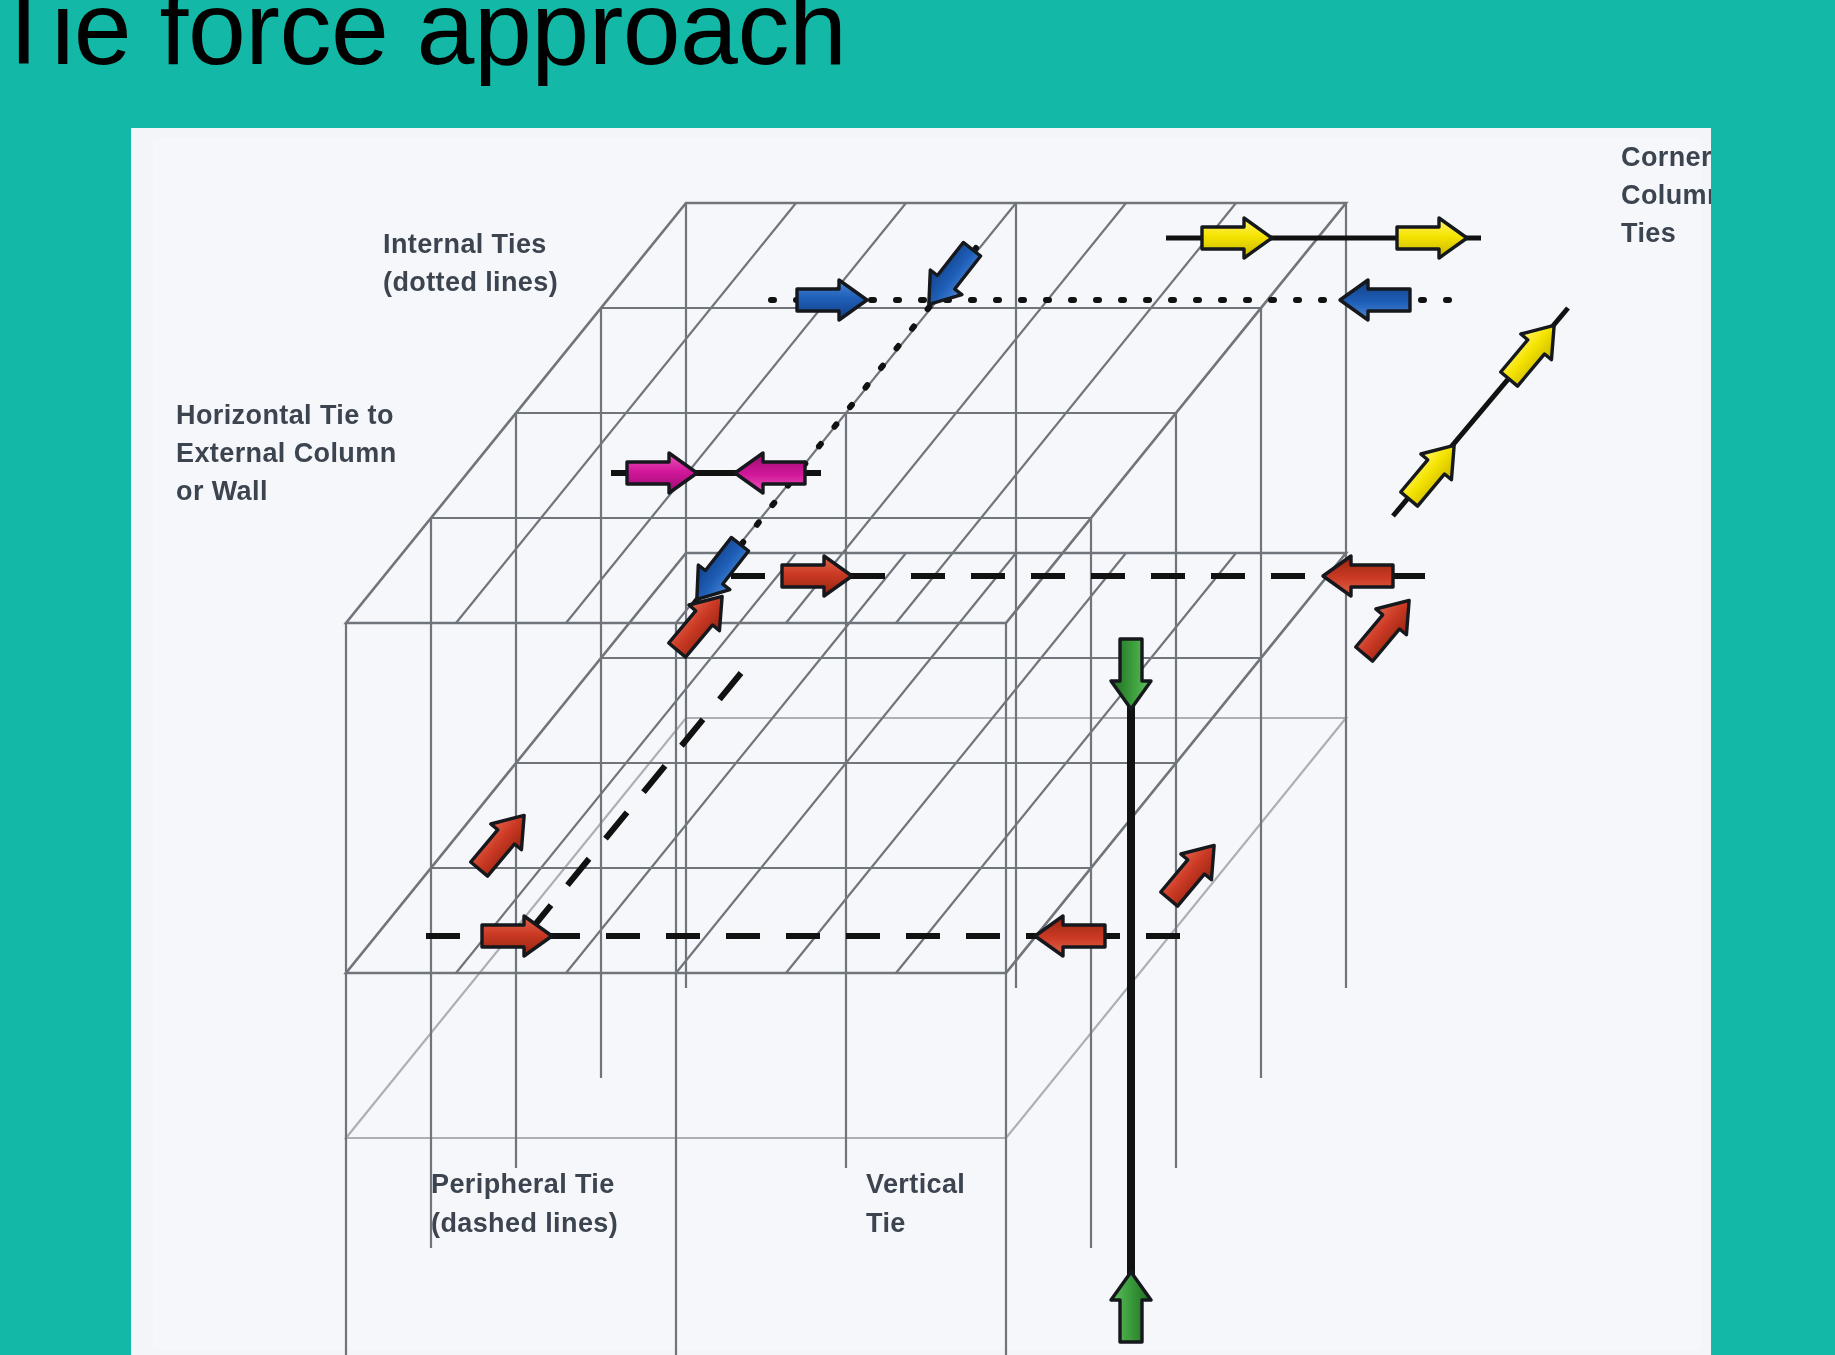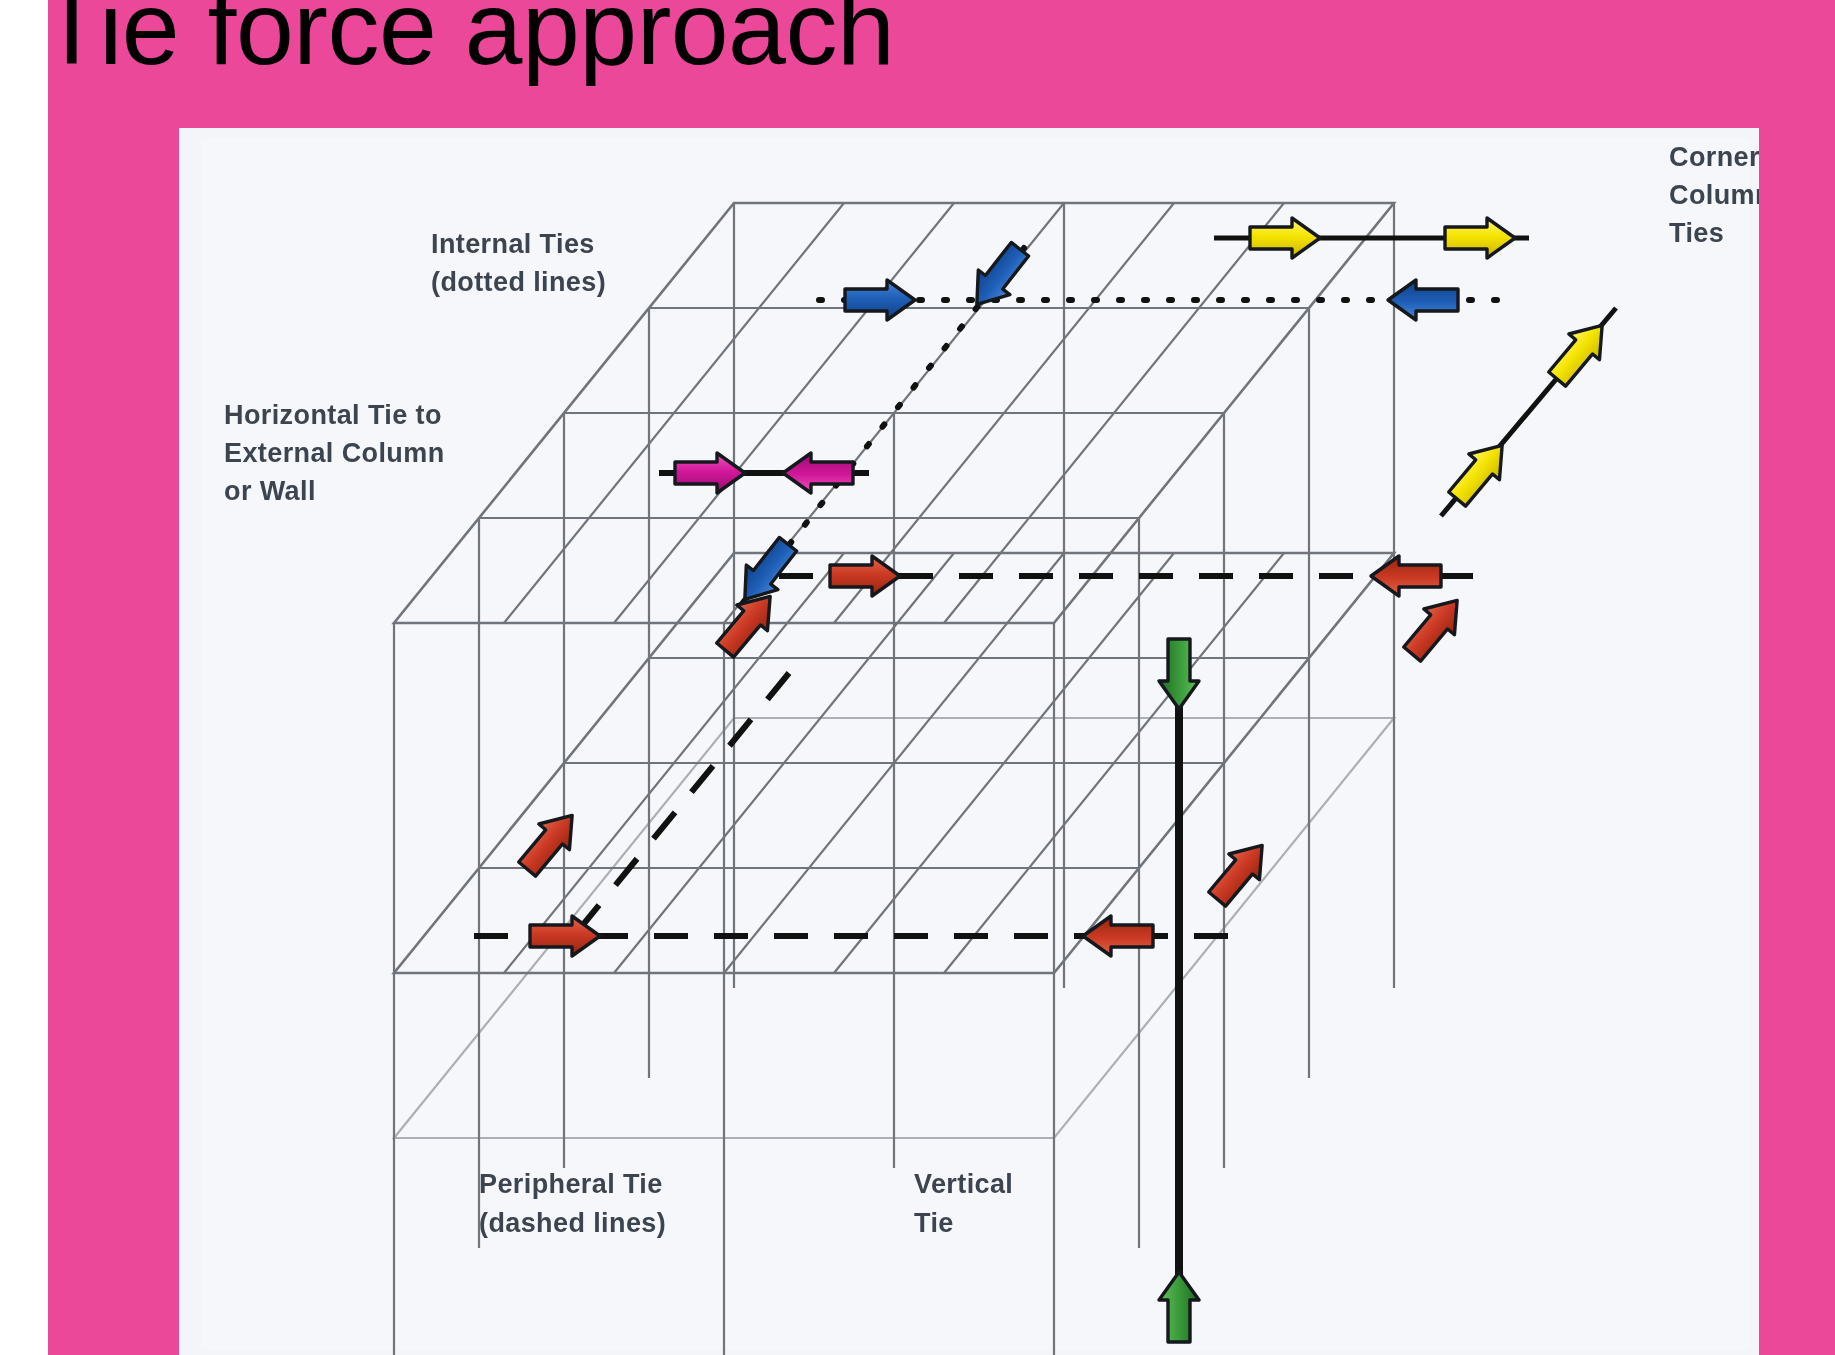--- a/index.html
+++ b/index.html
@@ -12,22 +12,21 @@
     width: 1835px;
     height: 1355px;
     position: relative;
     overflow: hidden;
     font-family: "Liberation Sans", sans-serif;
   }
 
   #slide {
     position: absolute;
     inset: 0;
-    background: #ec4899;
-    margin-left: 48px;
+    background: #14b8a6;
   }
 
   
   #title {
     position: absolute;
     left: -8px;
     top: -26px;
     font-family: "Liberation Sans", sans-serif;
     font-size: 104px;
     font-weight: 400;

